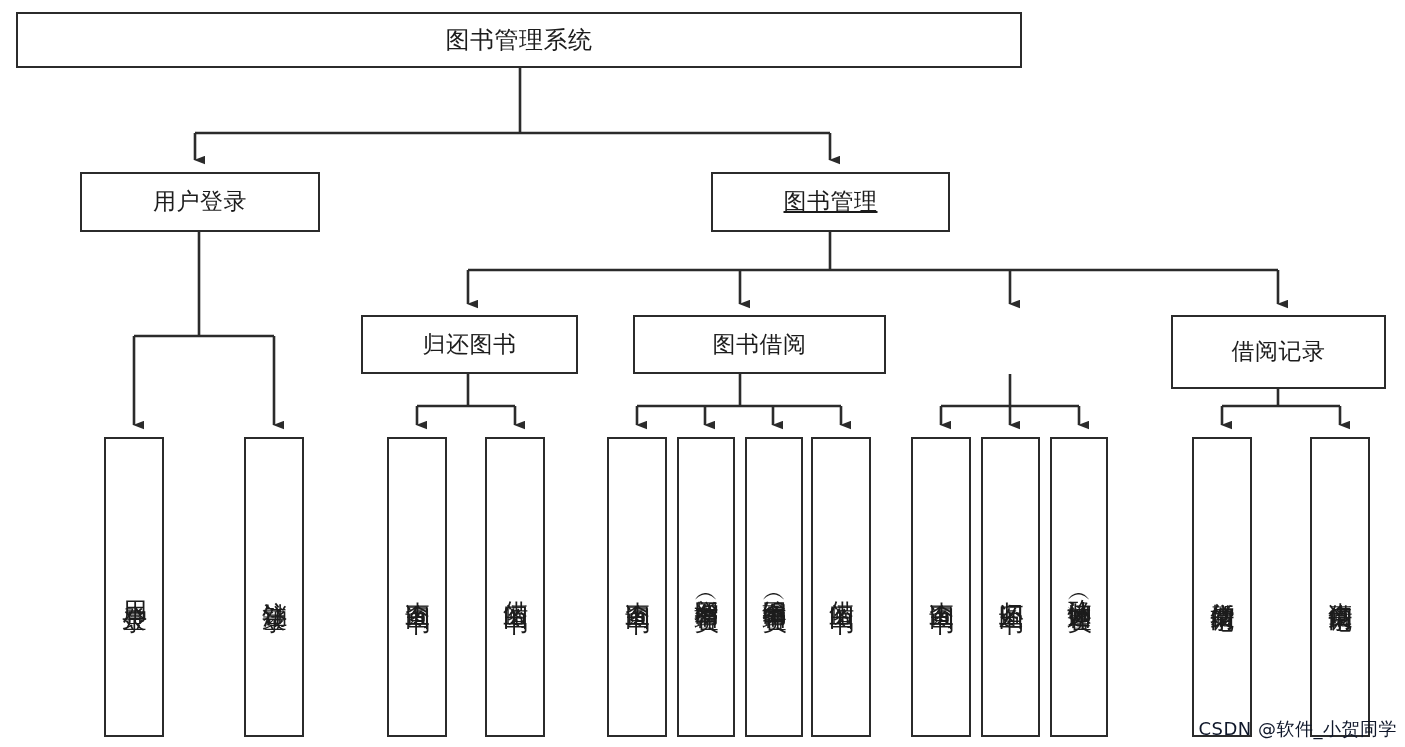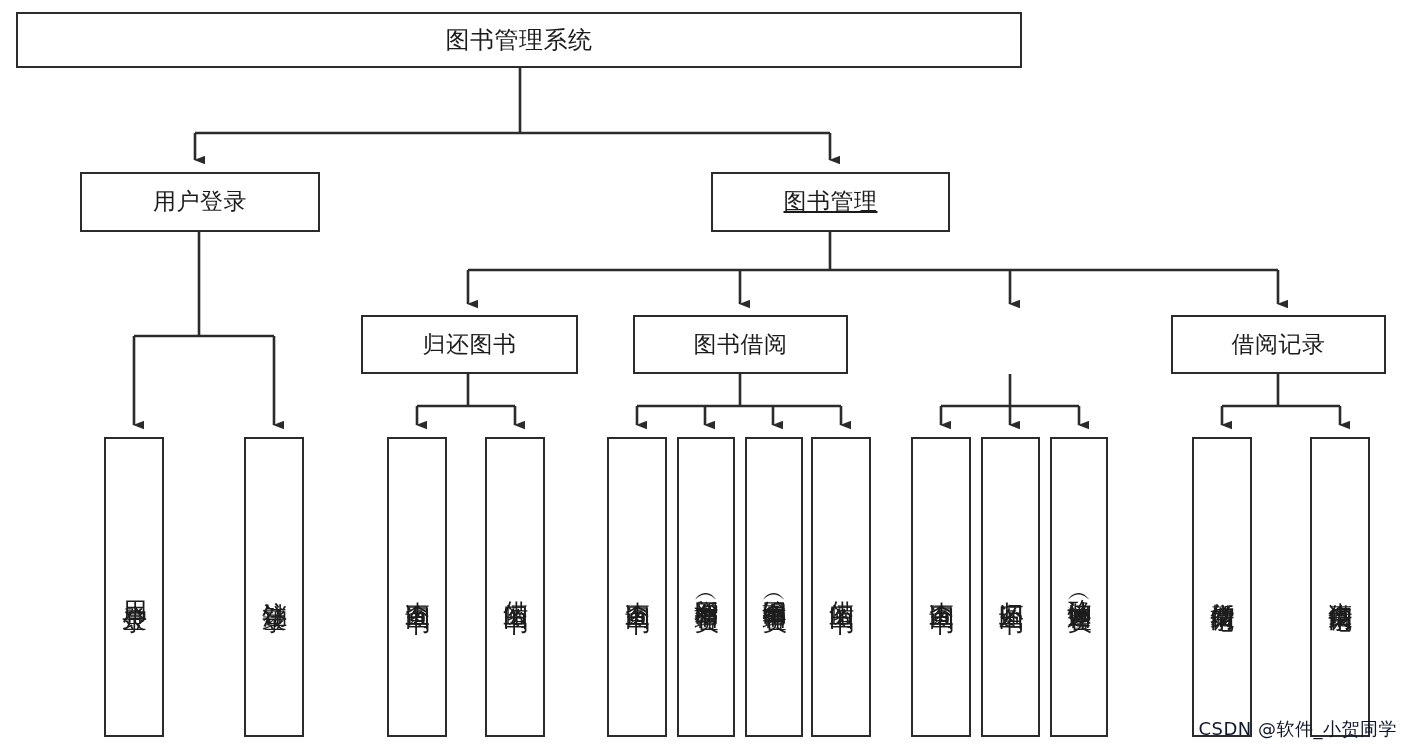--- a/index.html
+++ b/index.html
@@ -131,24 +131,24 @@
   <div class="box h-node" style="left:80px;top:172px;width:240px;height:60px;">
     <span class="lbl">用户登录</span>
   </div>
   <div class="box h-node" style="left:711px;top:172px;width:239px;height:60px;text-decoration:underline;">
     <span class="lbl">图书管理</span>
   </div>
 
   <div class="box h-node" style="left:361px;top:315px;width:217px;height:59px;">
     <span class="lbl">归还图书</span>
   </div>
-  <div class="box h-node" style="left:633px;top:315px;width:215px;height:59px;">
+  <div class="box h-node" style="left:633px;top:315px;width:253px;height:59px;">
     <span class="lbl">图书借阅</span>
   </div>
-  <div class="box h-node" style="left:1171px;top:315px;width:215px;height:59px;">
+  <div class="box h-node" style="left:1171px;top:315px;width:215px;height:74px;">
     <span class="lbl">借阅记录</span>
   </div>
 
   <div class="box v-node" style="left:104px;top:437px;width:60px;height:300px;">
     <span class="lbl">用户登录</span>
   </div>
   <div class="box v-node" style="left:244px;top:437px;width:60px;height:300px;">
     <span class="lbl">注销登录</span>
   </div>
 

